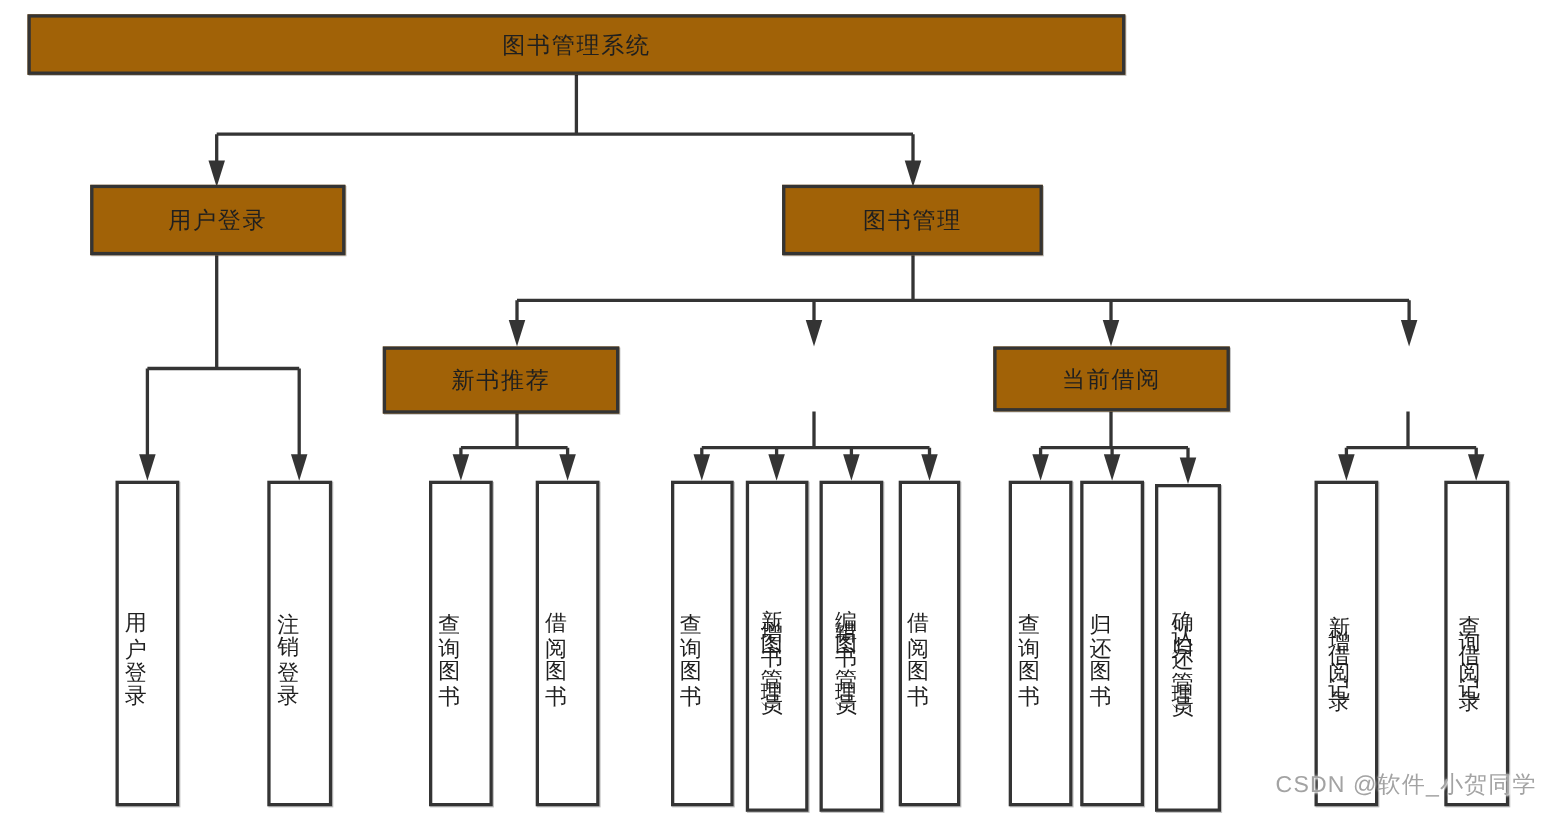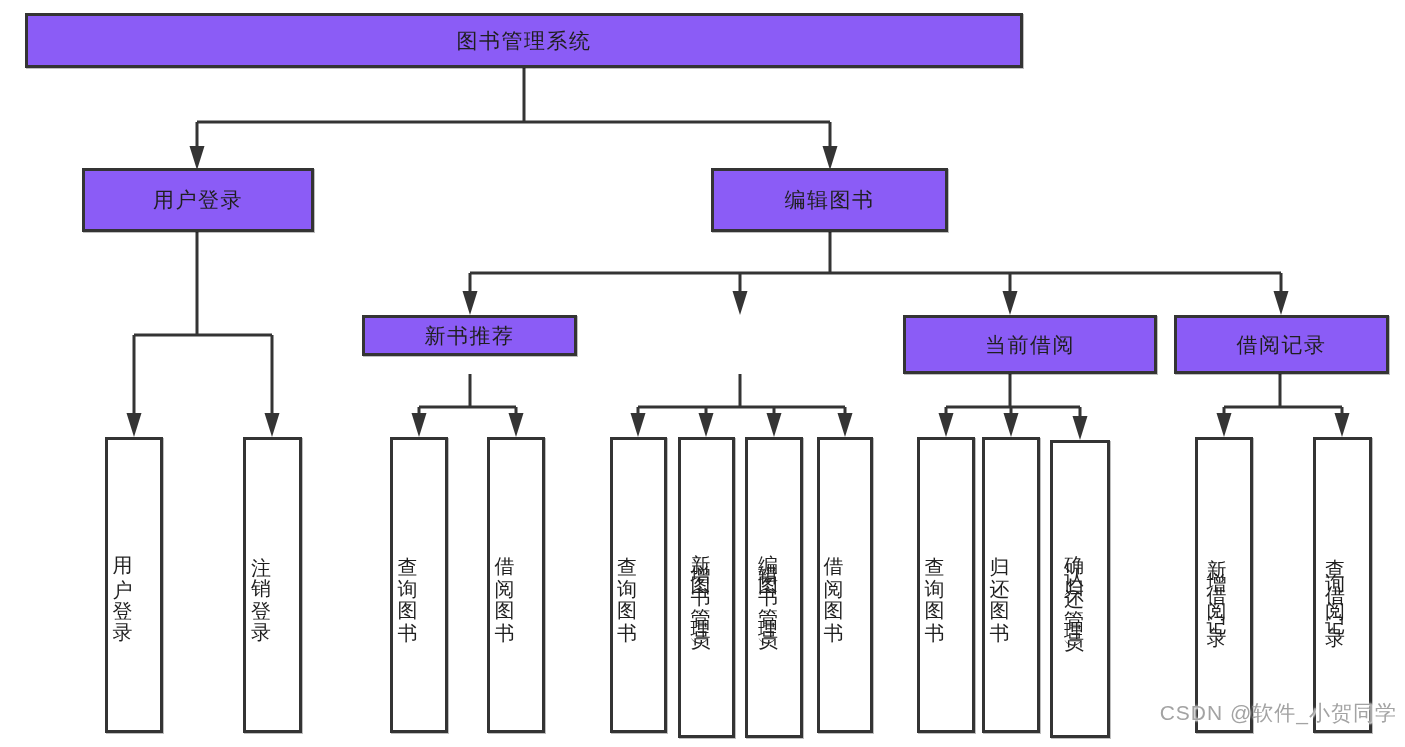--- a/index.html
+++ b/index.html
@@ -13,21 +13,21 @@
   }
   .connectors {
     position: absolute;
     left: 0; top: 0;
     width: 1405px; height: 747px;
   }
   .hbox {
     position: absolute;
     box-sizing: border-box;
     border: 3px solid #343434;
-    background: #8b5cf6;
+    background: #a16207;
     display: flex;
     align-items: center;
     justify-content: center;
     color: #1f1f1f;
     font-size: 21px;
     letter-spacing: 1.5px;
     box-shadow: 1px 1px 0 rgba(0,0,0,0.25);
   }
   .vbox {
     position: absolute;
@@ -107,31 +107,28 @@
   </svg>
 
   <div class="hbox" style="left:25px; top:13px; width:998px; height:55px">
     <span>图书管理系统</span>
   </div>
 
   <div class="hbox" style="left:82px; top:168px; width:232px; height:64px">
     <span>用户登录</span>
   </div>
   <div class="hbox" style="left:711px; top:168px; width:237px; height:64px">
-    <span>编辑图书</span>
+    <span>图书管理</span>
   </div>
 
-  <div class="hbox" style="left:362px; top:315px; width:215px; height:41px">
+  <div class="hbox" style="left:348px; top:315px; width:215px; height:61px">
     <span>新书推荐</span>
   </div>
-  <div class="hbox" style="left:903px; top:315px; width:254px; height:59px">
+  <div class="hbox" style="left:903px; top:315px; width:215px; height:59px">
     <span>当前借阅</span>
-  </div>
-  <div class="hbox" style="left:1174px; top:315px; width:215px; height:59px">
-    <span>借阅记录</span>
   </div>
 
   <div class="vbox" style="left:105px; top:437px; width:58px; height:296px">
     <span class="vtext sp4">用户登录</span>
   </div>
   <div class="vbox" style="left:243px; top:437px; width:59px; height:296px">
     <span class="vtext sp4">注销登录</span>
   </div>
 
   <div class="vbox" style="left:390px; top:437px; width:58px; height:296px">

